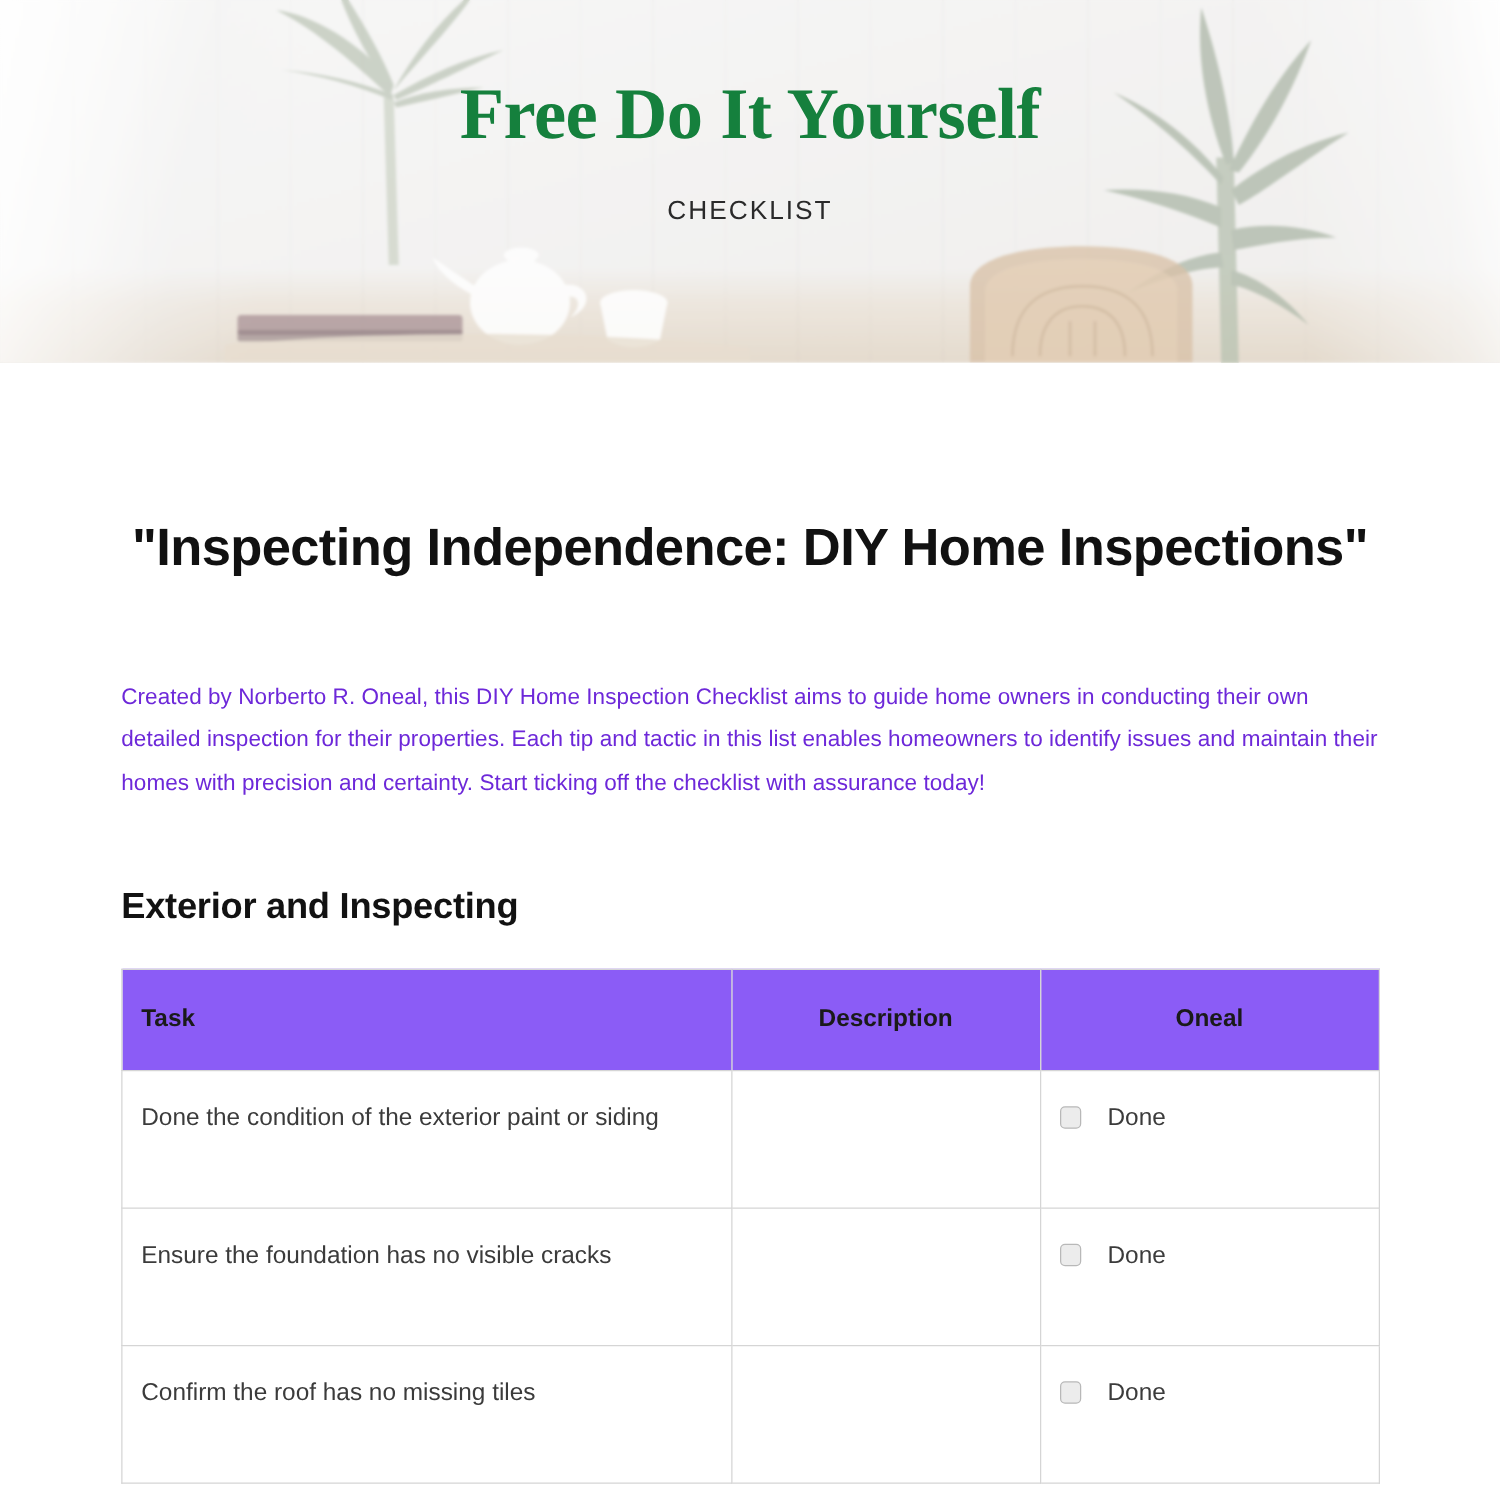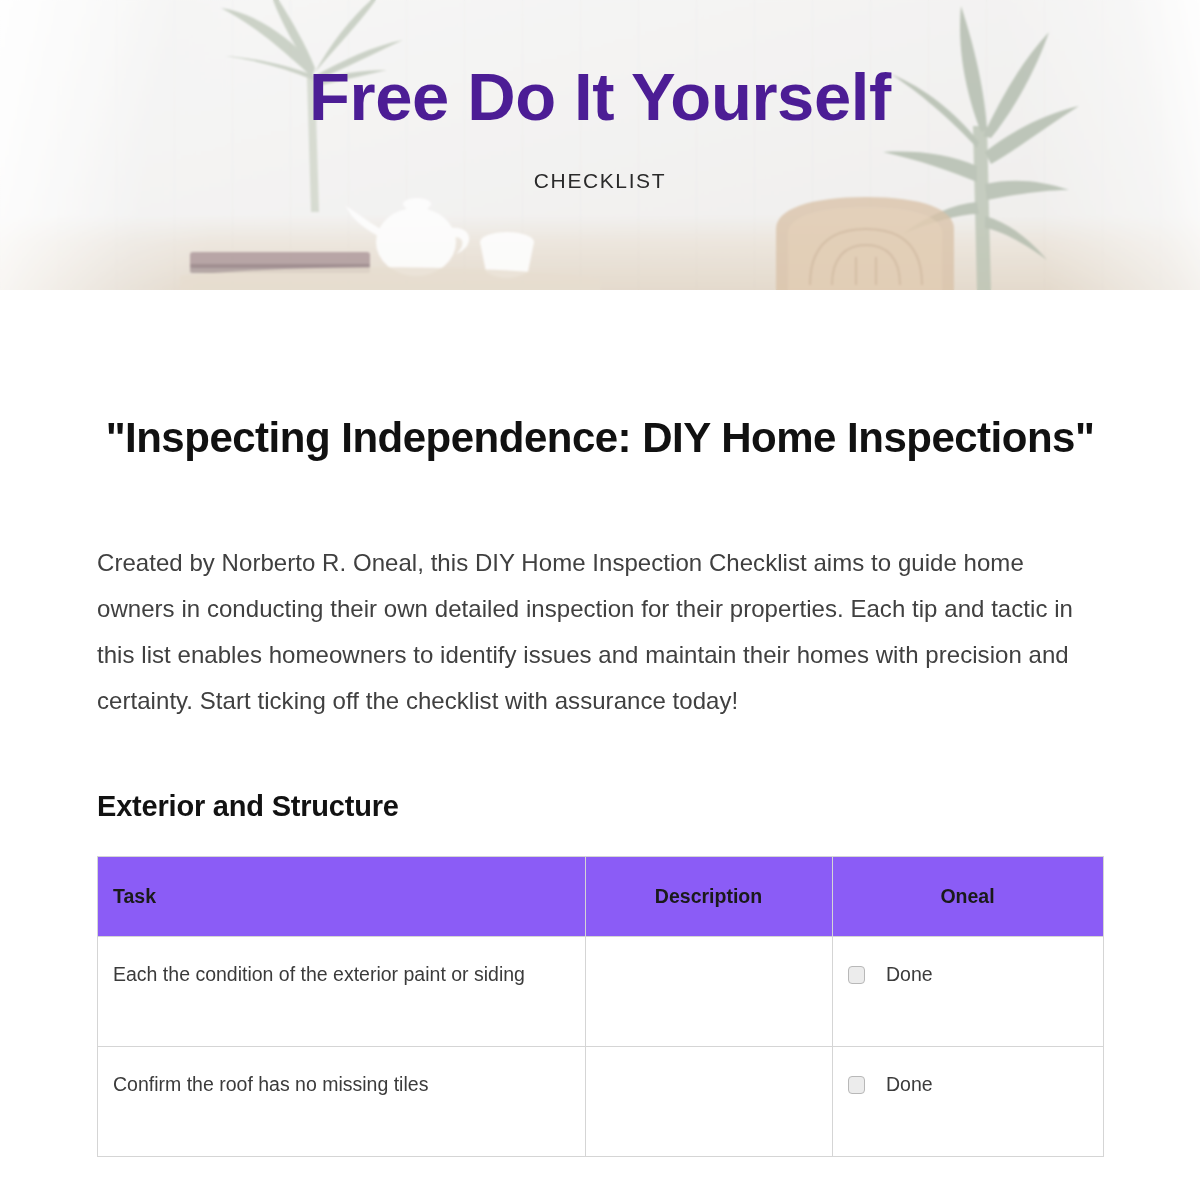--- a/index.html
+++ b/index.html
@@ -84,26 +84,27 @@
     position: absolute;
     inset: 0;
     display: flex;
     flex-direction: column;
     align-items: center;
     justify-content: flex-start;
     padding-top: 52px;
     text-align: center;
   }
   .banner-title {
-    font-size: 67px;
+    font-size: 58px;
     line-height: 1.33;
     font-weight: 700;
     letter-spacing: -0.4px;
-    color: #4c1d95;
+    color: #15803d;
     max-width: 640px;
+    font-family: Liberation Serif, serif;
   }
   .banner-sub {
     margin-top: 28px;
     font-size: 21px;
     font-weight: 400;
     letter-spacing: 1.6px;
     color: #2a2a2a;
   }
 
   
@@ -117,24 +118,24 @@
     font-size: 42px;
     line-height: 1.42;
     font-weight: 700;
     letter-spacing: -0.5px;
     color: #111111;
     text-align: center;
   }
   .doc-intro {
     margin: 0;
     padding-top: 72px;
-    font-size: 24px;
+    font-size: 18px;
     line-height: 1.92;
     font-weight: 400;
-    color: #404040;
+    color: #6d28d9;
     text-align: left;
     letter-spacing: 0.05px;
   }
   .section-heading {
     margin: 0;
     padding-top: 64px;
     padding-bottom: 30px;
     font-size: 29px;
     line-height: 1.3;
     font-weight: 700;
@@ -277,48 +278,58 @@
     <div class="banner-sub">CHECKLIST</div>
   </div>
 </header>
 
 <main class="doc">
 
   <h1 class="doc-title">"Inspecting Independence: DIY Home Inspections"</h1>
 
   <p class="doc-intro">Created by Norberto R. Oneal, this DIY Home Inspection Checklist aims to guide home owners in conducting their own detailed inspection for their properties. Each tip and tactic in this list enables homeowners to identify issues and maintain their homes with precision and certainty. Start ticking off the checklist with assurance today!</p>
 
-  <h2 class="section-heading">Exterior and Structure</h2>
+  <h2 class="section-heading">Exterior and Inspecting</h2>
 
   <table class="checklist-table">
     <colgroup>
       <col class="c-task">
       <col class="c-desc">
       <col class="c-status">
     </colgroup>
     <thead>
       <tr>
         <th class="th-task">Task</th>
         <th class="th-desc">Description</th>
         <th class="th-status">Oneal</th>
       </tr>
     </thead>
     <tbody>
 
       <tr>
-        <td class="cell-task">Each the condition of the exterior paint or siding</td>
+        <td class="cell-task">Done the condition of the exterior paint or siding</td>
         <td class="cell-desc"></td>
         <td class="cell-status">
           <div class="status-wrap">
             <span class="checkbox"></span>
             <span class="status-label">Done</span>
           </div>
         </td>
       </tr>
 
+      <tr>
+        <td class="cell-task">Ensure the foundation has no visible cracks</td>
+        <td class="cell-desc"></td>
+        <td class="cell-status">
+          <div class="status-wrap">
+            <span class="checkbox"></span>
+            <span class="status-label">Done</span>
+          </div>
+        </td>
+      </tr>
 
       <tr>
         <td class="cell-task">Confirm the roof has no missing tiles</td>
         <td class="cell-desc"></td>
         <td class="cell-status">
           <div class="status-wrap">
             <span class="checkbox"></span>
             <span class="status-label">Done</span>
           </div>
         </td>

